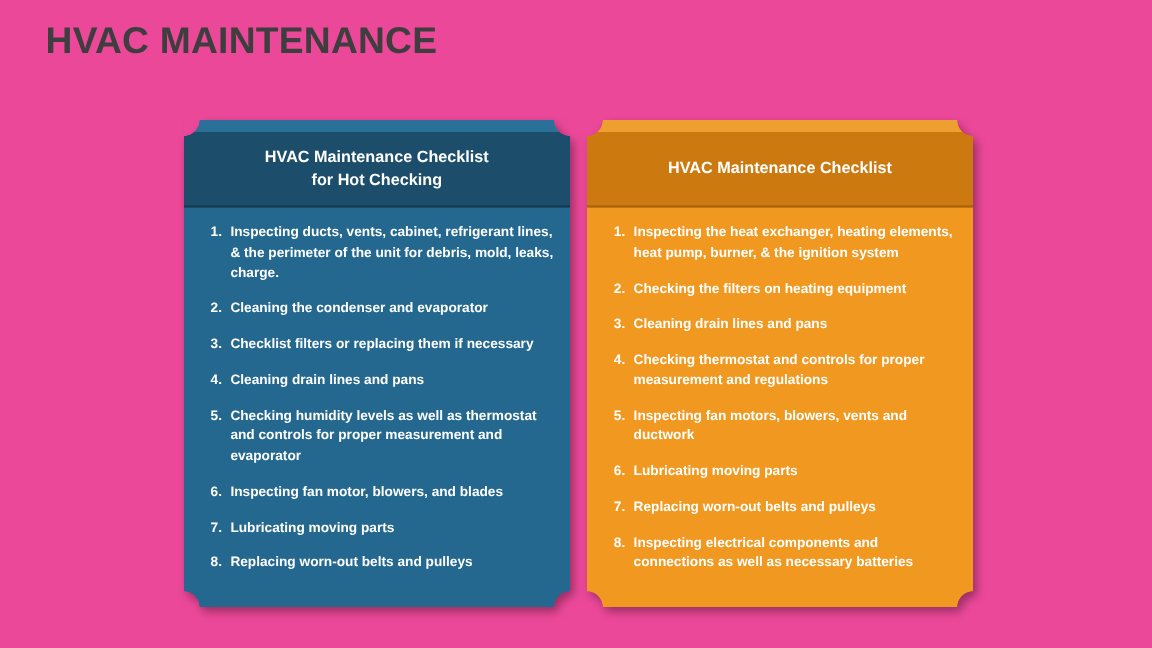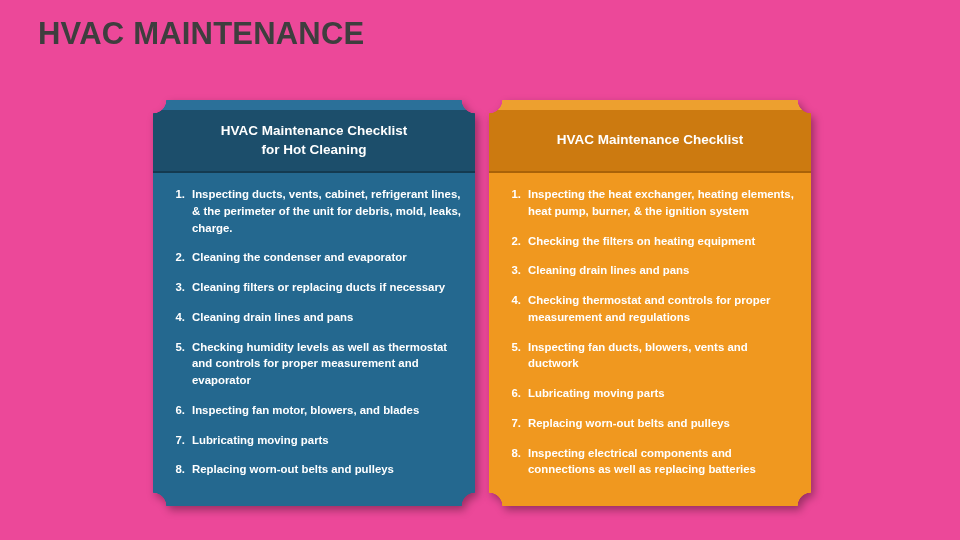--- a/index.html
+++ b/index.html
@@ -155,37 +155,37 @@
 
   <div class="slide-title">HVAC MAINTENANCE</div>
 
   <div class="panel panel-left">
     <div class="panel-shape">
       <div class="panel-body"></div>
       <div class="panel-topstrip"></div>
       <div class="panel-header">
         <div class="panel-header-inner">
           <div>HVAC Maintenance Checklist</div>
-          <div>for Hot Cleaning</div>
+          <div>for Hot Checking</div>
         </div>
       </div>
       <div class="panel-rule"></div>
 
       <ul class="panel-list">
         <li>
           <span class="li-num">1.</span>
           <span class="li-text">Inspecting ducts, vents, cabinet, refrigerant lines, &amp; the perimeter of the unit for debris, mold, leaks, charge.</span>
         </li>
         <li>
           <span class="li-num">2.</span>
           <span class="li-text">Cleaning the condenser and evaporator</span>
         </li>
         <li>
           <span class="li-num">3.</span>
-          <span class="li-text">Cleaning filters or replacing ducts if necessary</span>
+          <span class="li-text">Checklist filters or replacing them if necessary</span>
         </li>
         <li>
           <span class="li-num">4.</span>
           <span class="li-text">Cleaning drain lines and pans</span>
         </li>
         <li>
           <span class="li-num">5.</span>
           <span class="li-text">Checking humidity levels as well as thermostat and controls for proper measurement and evaporator</span>
         </li>
         <li>
@@ -227,31 +227,31 @@
         <li>
           <span class="li-num">3.</span>
           <span class="li-text">Cleaning drain lines and pans</span>
         </li>
         <li>
           <span class="li-num">4.</span>
           <span class="li-text">Checking thermostat and controls for proper measurement and regulations</span>
         </li>
         <li>
           <span class="li-num">5.</span>
-          <span class="li-text">Inspecting fan ducts, blowers, vents and ductwork</span>
+          <span class="li-text">Inspecting fan motors, blowers, vents and ductwork</span>
         </li>
         <li>
           <span class="li-num">6.</span>
           <span class="li-text">Lubricating moving parts</span>
         </li>
         <li>
           <span class="li-num">7.</span>
           <span class="li-text">Replacing worn-out belts and pulleys</span>
         </li>
         <li>
           <span class="li-num">8.</span>
-          <span class="li-text">Inspecting electrical components and connections as well as replacing batteries</span>
+          <span class="li-text">Inspecting electrical components and connections as well as necessary batteries</span>
         </li>
       </ul>
     </div>
   </div>
 
 </div>
 
 </body></html>

